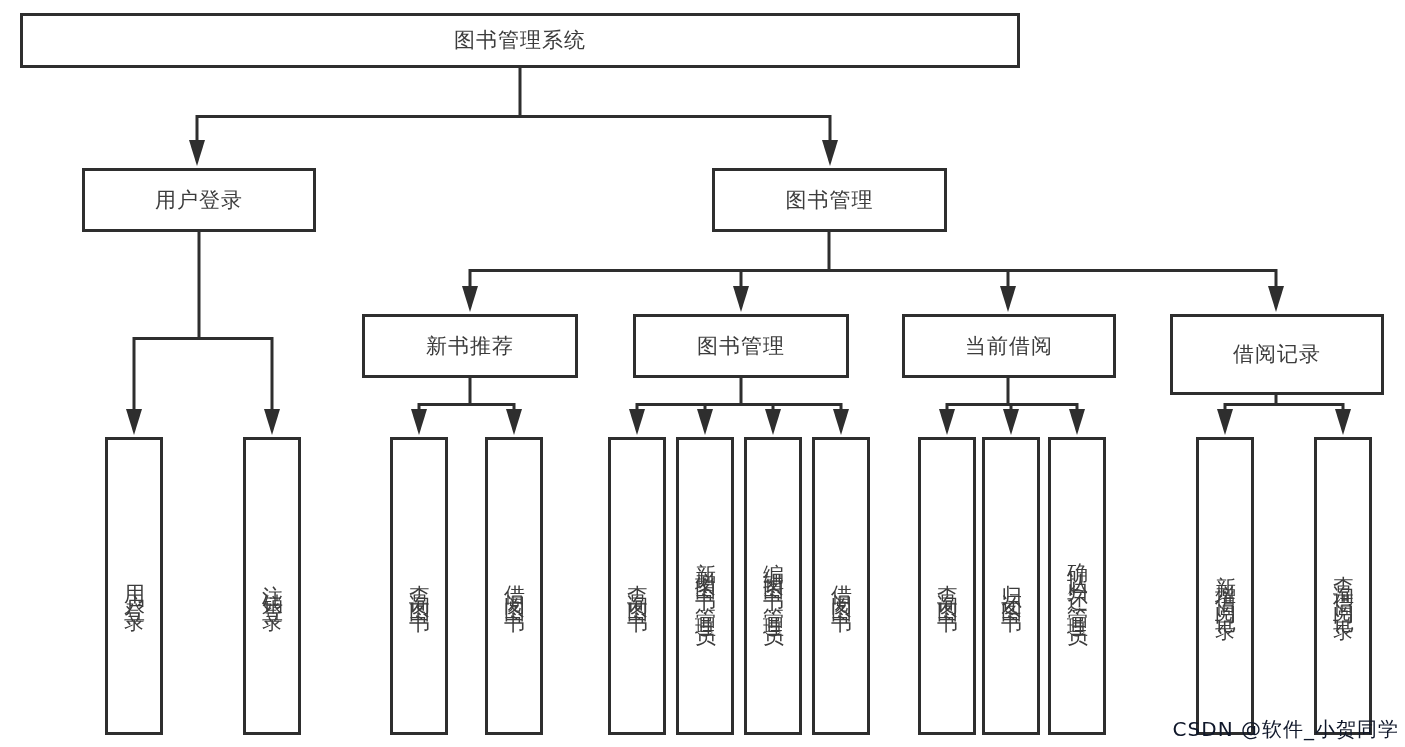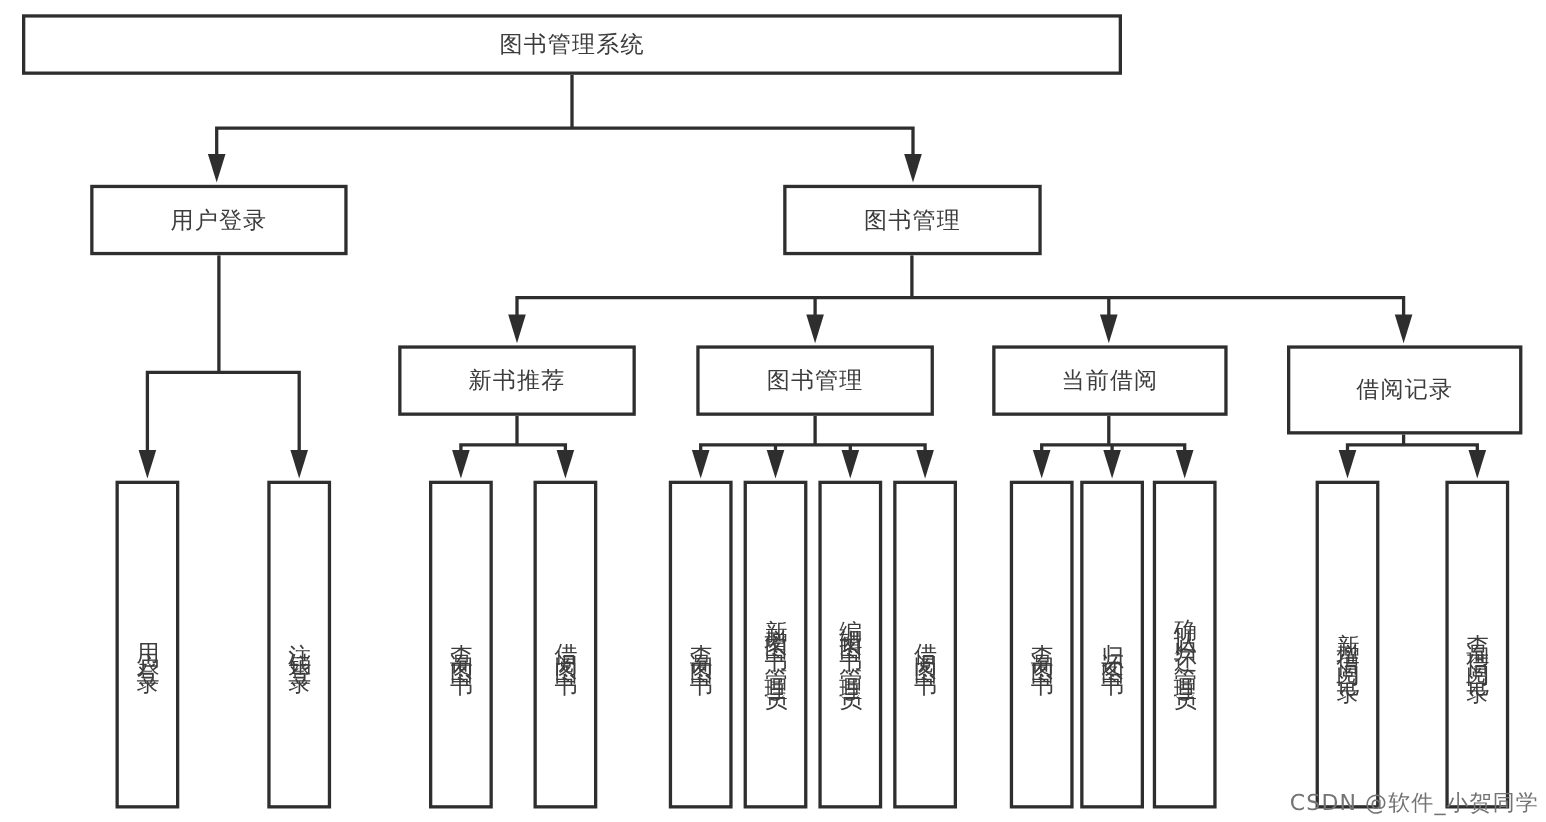--- a/index.html
+++ b/index.html
@@ -39,21 +39,21 @@
     writing-mode:vertical-rl;
     text-orientation:mixed;
     letter-spacing:9px;
     line-height:1;
     max-height:288px;
   }
   .watermark{
     position:absolute;
     top:716px;
     right:6px;
-    color:#737373;
+    color:#0f172a;
     font-size:20px;
     letter-spacing:1px;
     white-space:nowrap;
     z-index:5;
   }
 </style>
 </head>
 <body>
 
 <div class="canvas">

